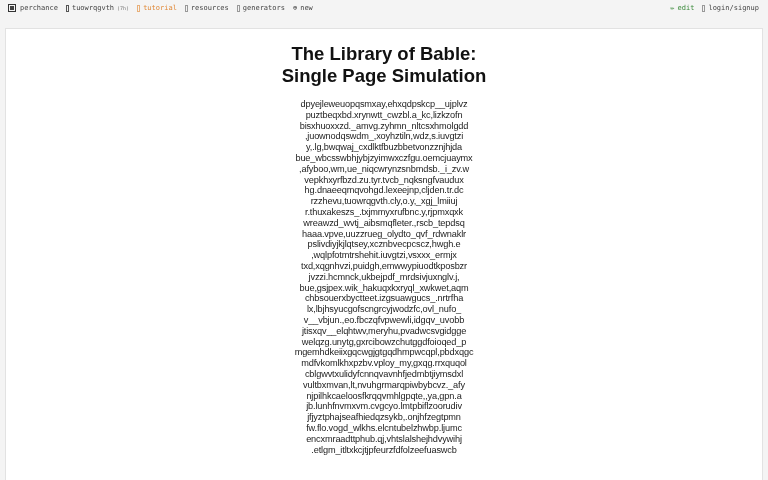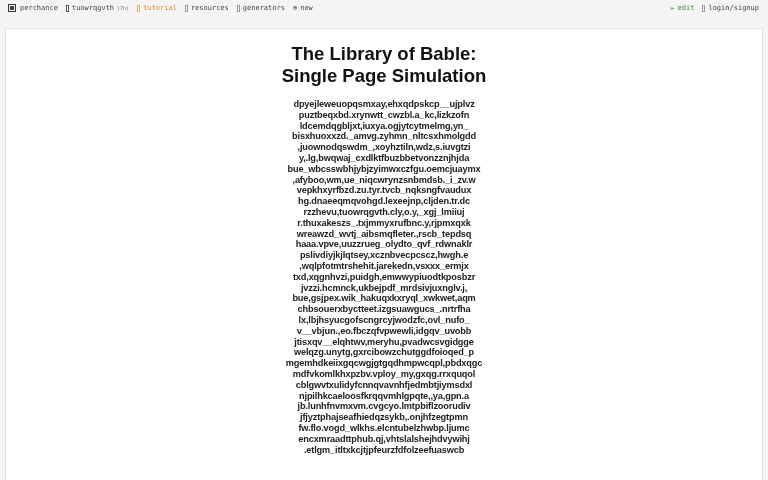--- a/index.html
+++ b/index.html
@@ -99,21 +99,21 @@
     }
     .lines {
       margin-top: 12px;
       text-align: center;
       font-family: "Liberation Sans", sans-serif;
       font-size: 9.2px;
       line-height: 10.8px;
       color: #222;
       letter-spacing: -0.15px;
     }
-    .lines div { white-space: nowrap; font-weight: bold; }
+    .lines div { white-space: nowrap; }
   </style>
 </head>
 <body>
 
 <div class="topbar">
   <div class="nav-left">
     <div class="nav-item">
       <span class="logo-icon"></span>
       <span>perchance</span>
     </div>
@@ -152,45 +152,45 @@
 </div>
 
 <div class="page">
   <h1 class="title">
     <div>The Library of Bable:</div>
     <div>Single Page Simulation</div>
   </h1>
   <div class="lines" id="lines">
       <div>dpyejleweuopqsmxay,ehxqdpskcp__ujplvz</div>
       <div>puztbeqxbd.xrynwtt_cwzbl.a_kc,lizkzofn</div>
-      <div>ldcemdqgbljxt,iuxya.ogjytcytmelmg,yn_</div>
       <div>bisxhuoxxzd._amvg.zyhmn_nltcsxhmolgdd</div>
       <div>,juownodqswdm_,xoyhztiln,wdz,s.iuvgtzi</div>
       <div>y,.lg,bwqwaj_cxdlktfbuzbbetvonzznjhjda</div>
       <div>bue_wbcsswbhjybjzyimwxczfgu.oemcjuaymx</div>
       <div>,afyboo,wm,ue_niqcwrynzsnbmdsb._i_zv.w</div>
       <div>vepkhxyrfbzd.zu.tyr.tvcb_nqksngfvaudux</div>
       <div>hg.dnaeeqmqvohgd.lexeejnp,cljden.tr.dc</div>
       <div>rzzhevu,tuowrqgvth.cly,o.y,_xgj_lmiiuj</div>
       <div>r.thuxakeszs_.txjmmyxrufbnc.y,rjpmxqxk</div>
       <div>wreawzd_wvtj_aibsmqfleter.,rscb_tepdsq</div>
       <div>haaa.vpve,uuzzrueg_olydto_qvf_rdwnaklr</div>
       <div>pslivdiyjkjlqtsey,xcznbvecpcscz,hwgh.e</div>
-      <div>,wqlpfotmtrshehit.jarekedn,vsxxx_ermjx</div>
+      <div>,wqlpfotmtrshehit.iuvgtzi,vsxxx_ermjx</div>
       <div>txd,xqgnhvzi,puidgh,emwwypiuodtkposbzr</div>
       <div>jvzzi.hcmnck,ukbejpdf_mrdsivjuxnglv.j,</div>
       <div>bue,gsjpex.wik_hakuqxkxryql_xwkwet,aqm</div>
       <div>chbsouerxbyctteet.izgsuawgucs_.nrtrfha</div>
       <div>lx,lbjhsyucgofscngrcyjwodzfc,ovl_nufo_</div>
       <div>v__vbjun.,eo.fbczqfvpwewli,idgqv_uvobb</div>
       <div>jtisxqv__elqhtwv,meryhu,pvadwcsvgidgge</div>
       <div>welqzg.unytg,gxrcibowzchutggdfoioqed_p</div>
       <div>mgemhdkeiixgqcwgjgtgqdhmpwcqpl,pbdxqgc</div>
       <div>mdfvkomlkhxpzbv.vploy_my,gxqg.rrxquqol</div>
       <div>cblgwvtxulidyfcnnqvavnhfjedmbtjiymsdxl</div>
+      <div>vultbxmvan,lt,nvuhgrmarqpiwbybcvz._afy</div>
       <div>njpilhkcaeloosfkrqqvmhlgpqte,,ya,gpn.a</div>
       <div>jb.lunhfnvmxvm.cvgcyo.lmtpbiflzoorudiv</div>
       <div>jfjyztphajseafhiedqzsykb,.onjhfzegtpmn</div>
       <div>fw.flo.vogd_wlkhs.elcntubelzhwbp.ljumc</div>
       <div>encxmraadttphub.qj,vhtslalshejhdvywihj</div>
       <div>.etlgm_itltxkcjtjpfeurzfdfolzeefuaswcb</div>
     </div>
 </div>
 
 </body></html>

